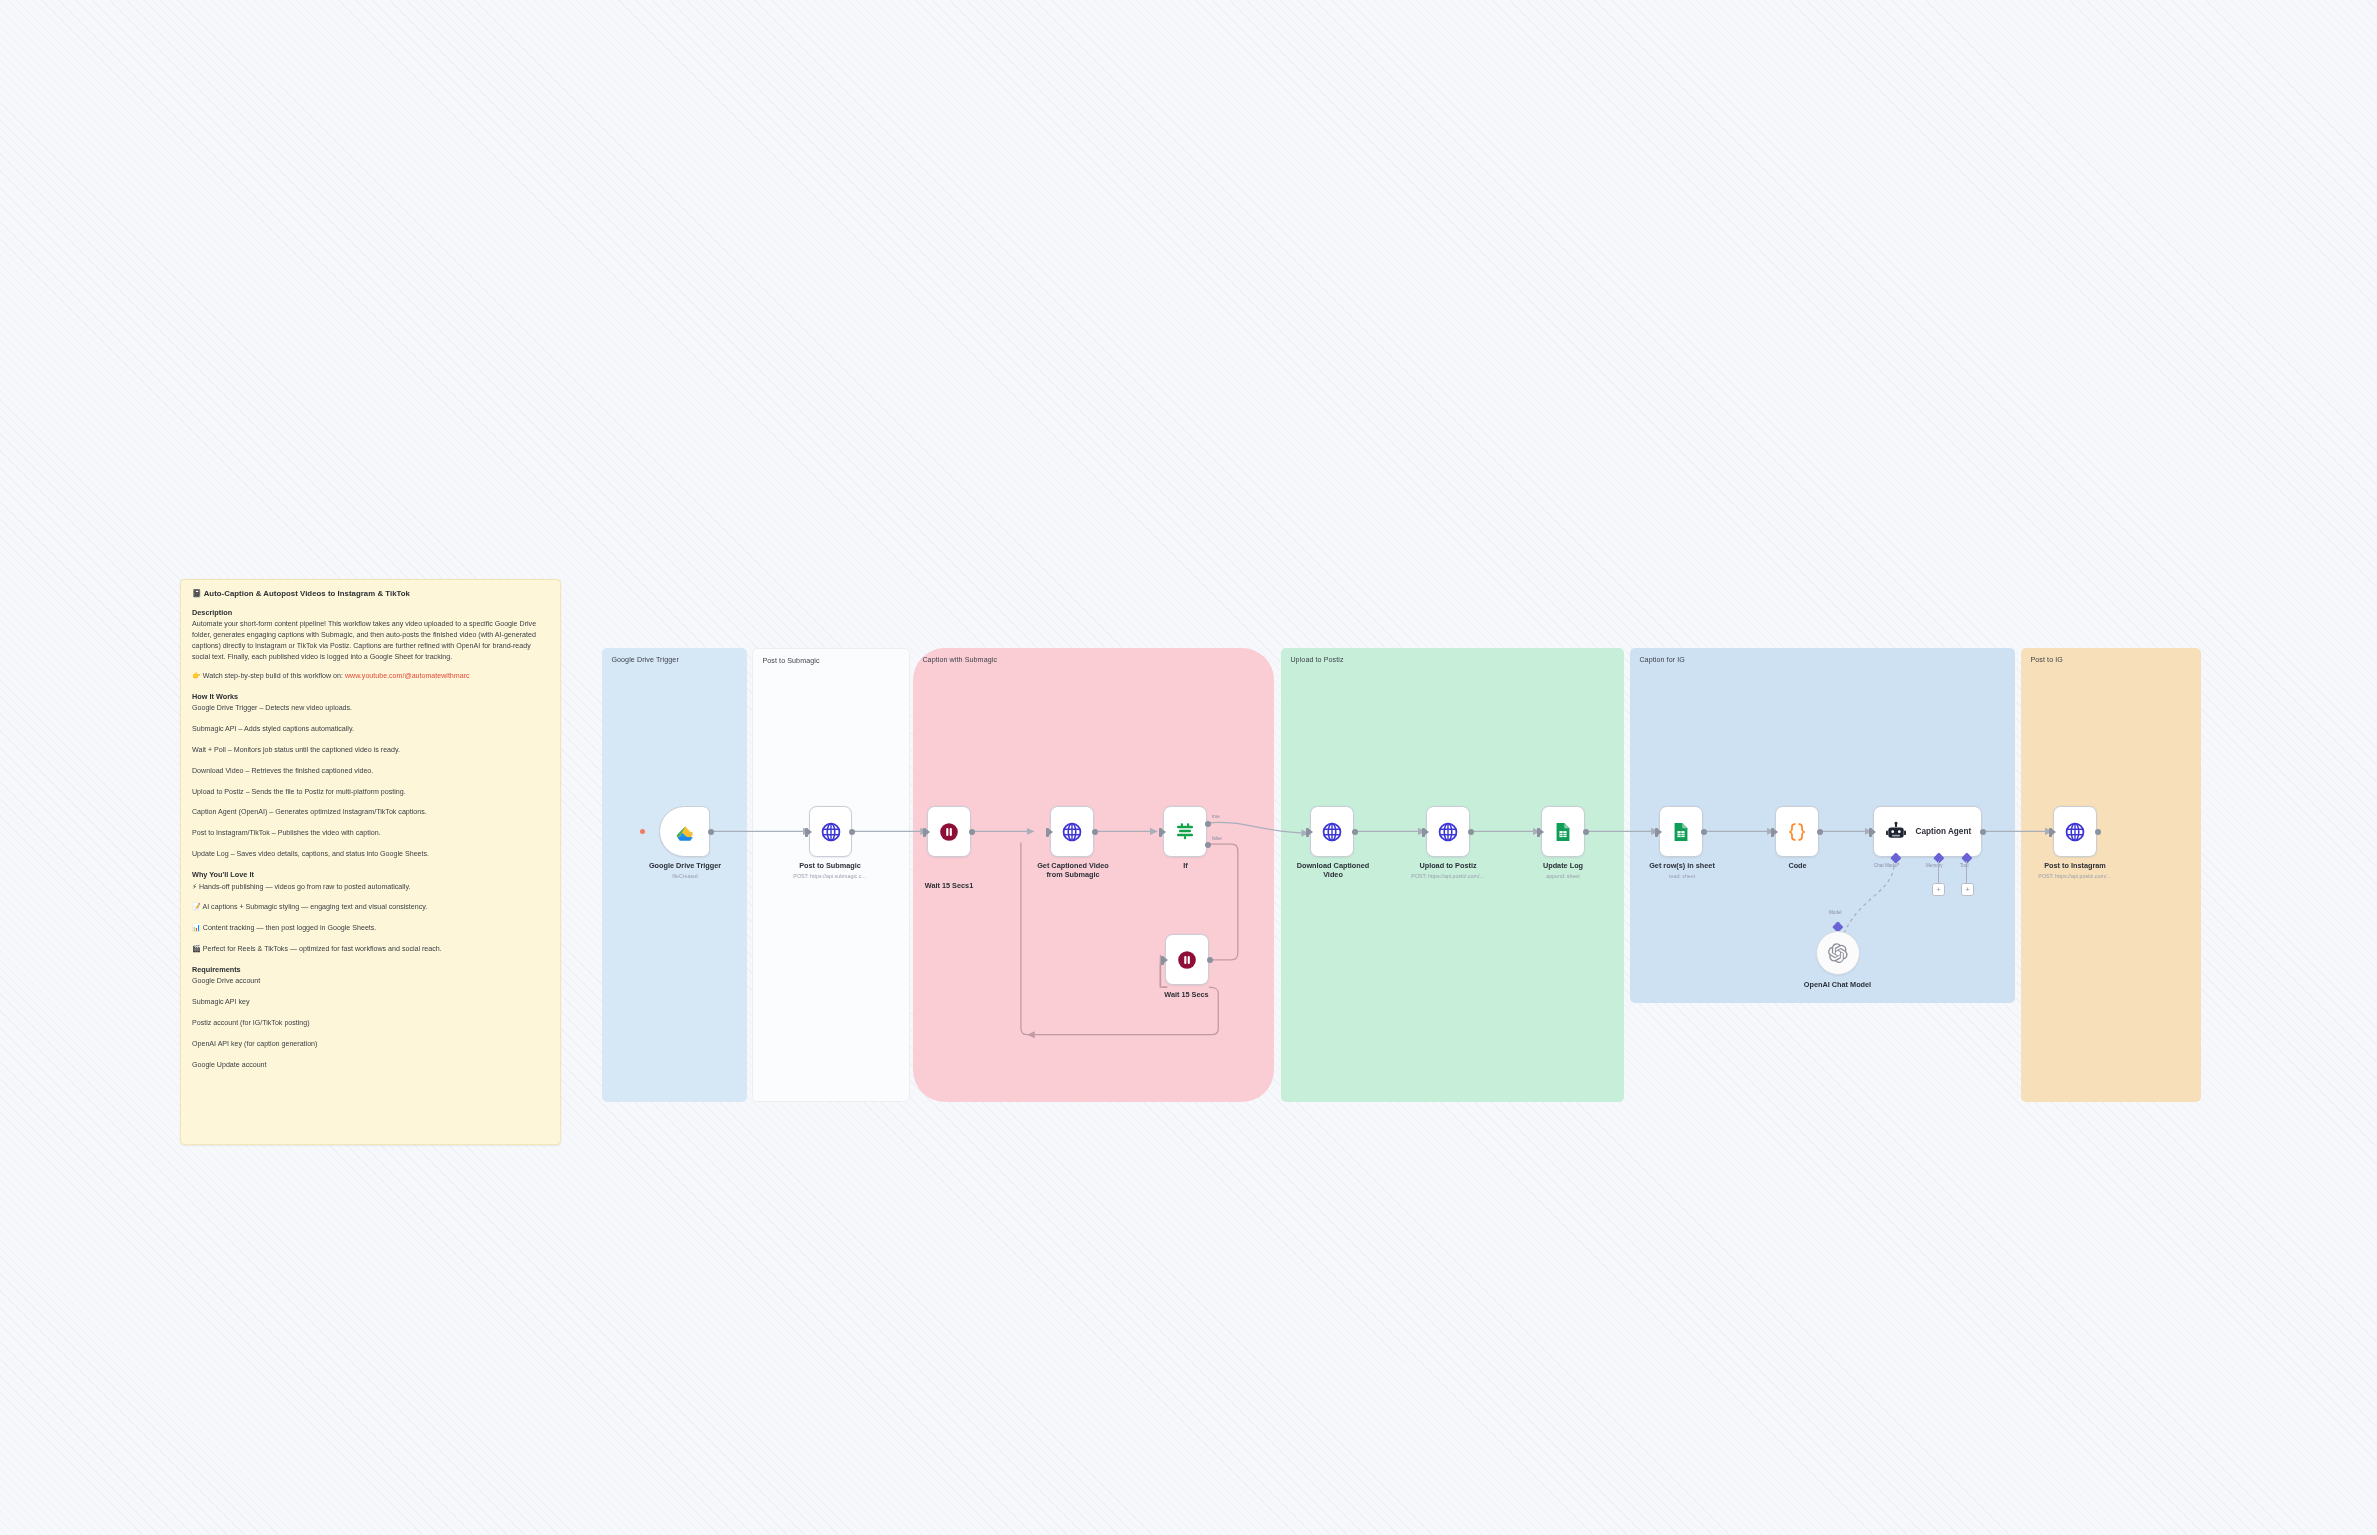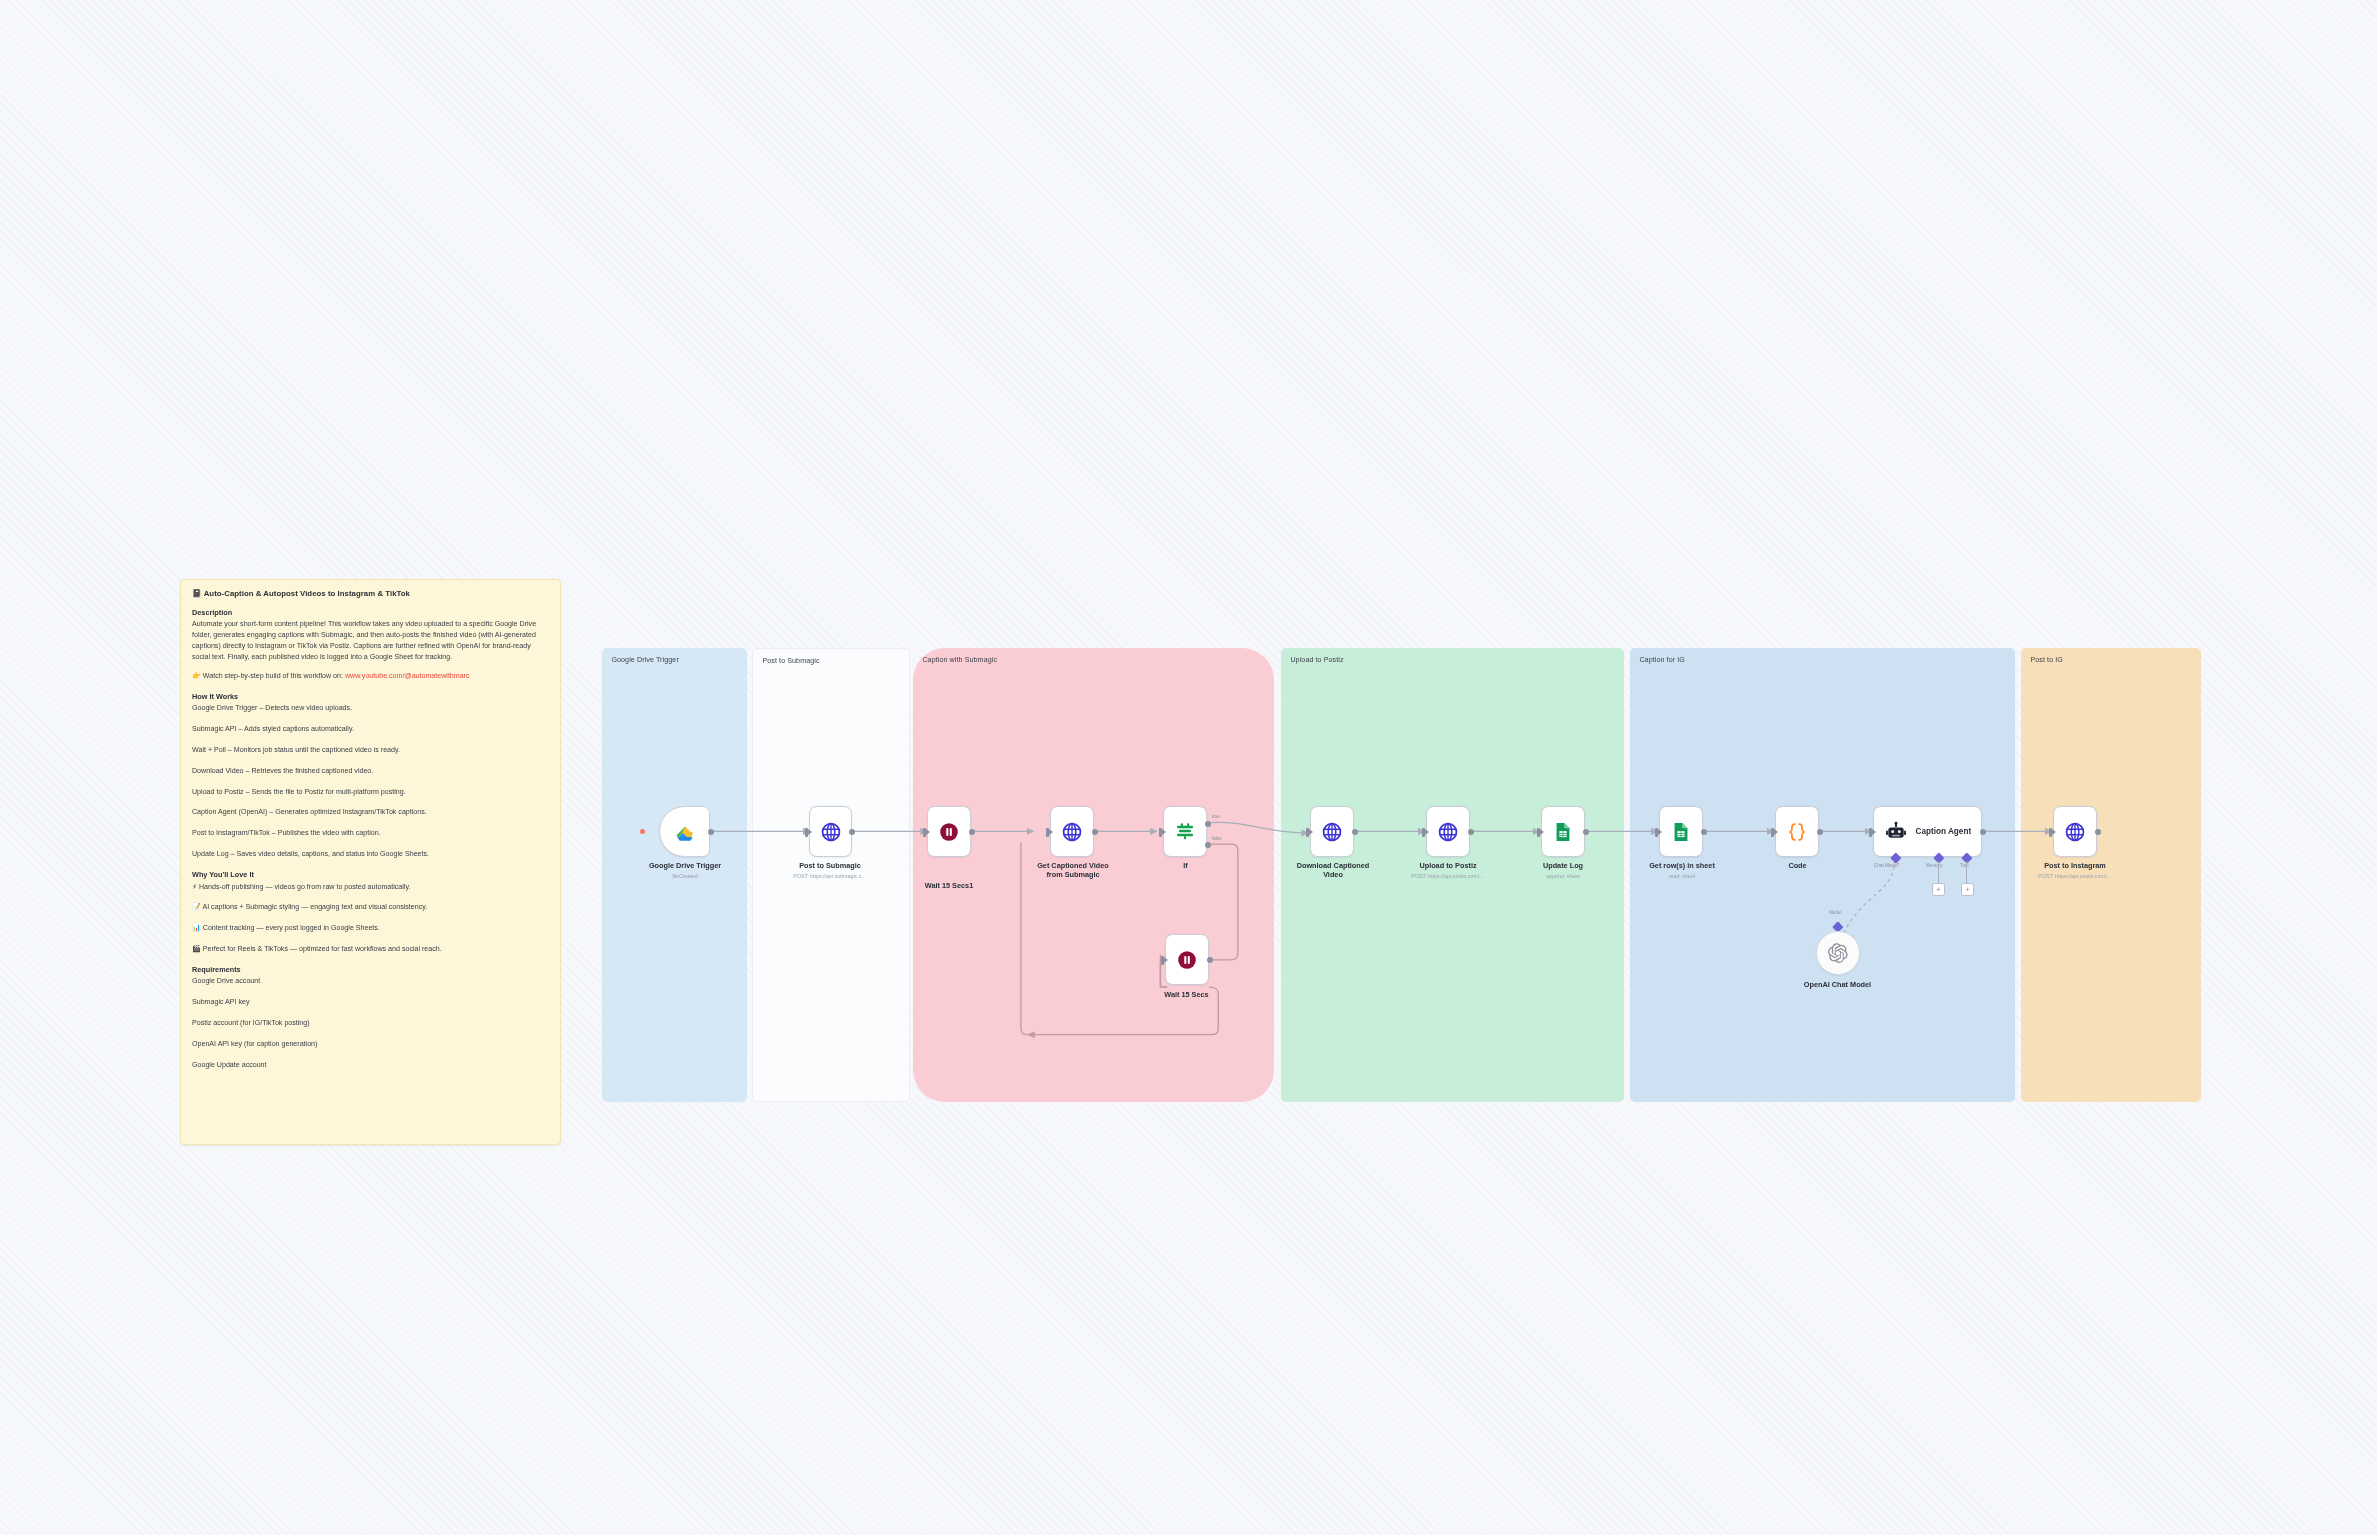--- a/index.html
+++ b/index.html
@@ -90,21 +90,21 @@
     <div class="s-li">Wait + Poll – Monitors job status until the captioned video is ready.</div>
     <div class="s-li">Download Video – Retrieves the finished captioned video.</div>
     <div class="s-li">Upload to Postiz – Sends the file to Postiz for multi-platform posting.</div>
     <div class="s-li">Caption Agent (OpenAI) – Generates optimized Instagram/TikTok captions.</div>
     <div class="s-li">Post to Instagram/TikTok – Publishes the video with caption.</div>
     <div class="s-li">Update Log – Saves video details, captions, and status into Google Sheets.</div>
 
     <div class="s-h">Why You'll Love It</div>
     <div class="s-li">⚡ Hands-off publishing — videos go from raw to posted automatically.</div>
     <div class="s-li">📝 AI captions + Submagic styling — engaging text and visual consistency.</div>
-    <div class="s-li">📊 Content tracking — every post logged in Google Sheets.</div>
+    <div class="s-li">📊 Content tracking — then post logged in Google Sheets.</div>
     <div class="s-li">🎬 Perfect for Reels &amp; TikToks — optimized for fast workflows and social reach.</div>
 
     <div class="s-h">Requirements</div>
     <div class="s-li">Google Drive account</div>
     <div class="s-li">Submagic API key</div>
     <div class="s-li">Postiz account (for IG/TikTok posting)</div>
     <div class="s-li">OpenAI API key (for caption generation)</div>
     <div class="s-li">Google Update account</div>
   </div>
 
@@ -117,21 +117,21 @@
   </div>
 
   <div class="panel" style="left:913px;top:648px;width:361px;height:454px;background:#f9cdd3;border-radius:32px;">
     <span class="p-label">Caption with Submagic</span>
   </div>
 
   <div class="panel" style="left:1281px;top:648px;width:343px;height:454px;background:#c7eed9;">
     <span class="p-label">Upload to Postiz</span>
   </div>
 
-  <div class="panel" style="left:1630px;top:648px;width:385px;height:454px;background:#cde1f3;">
+  <div class="panel" style="left:1630px;top:648px;width:385px;height:355px;background:#cde1f3;">
     <span class="p-label">Caption for IG</span>
   </div>
 
   <div class="panel" style="left:2021px;top:648px;width:180px;height:454px;background:#f7dfb9;">
     <span class="p-label">Post to IG</span>
   </div>
 
   <svg class="wires" viewBox="0 0 2794 1805" width="2377" height="1536">
     <defs>
       <marker id="arw" markerWidth="7" markerHeight="7" refX="5.5" refY="3.2" orient="auto">

